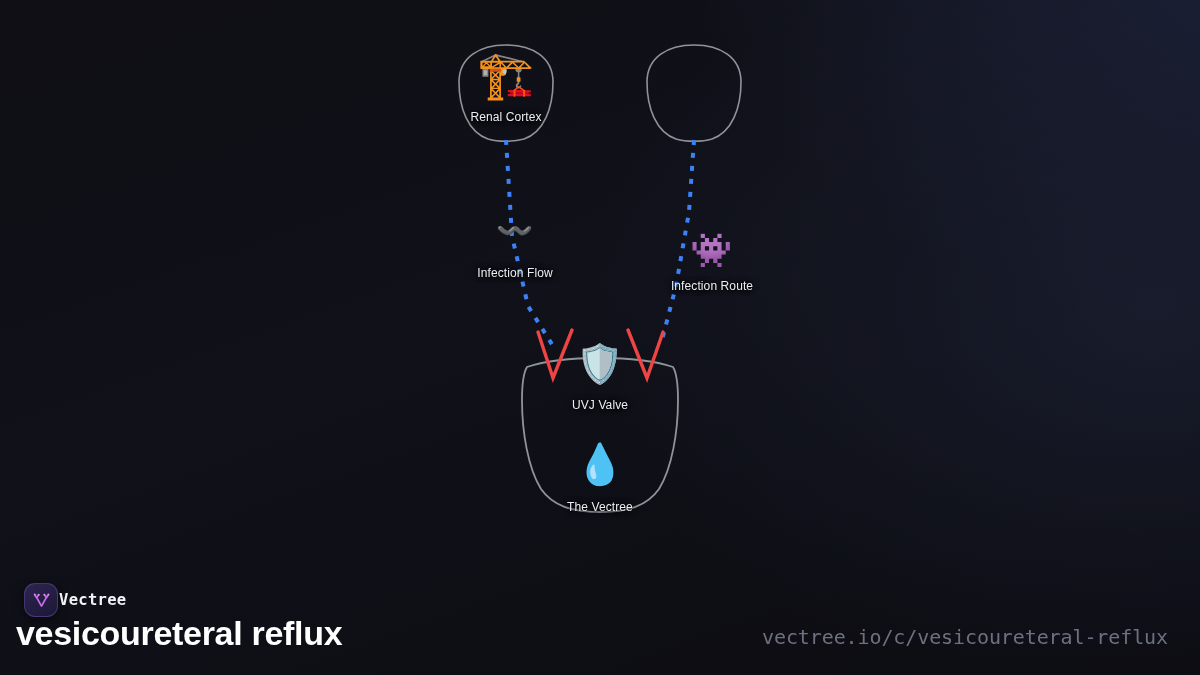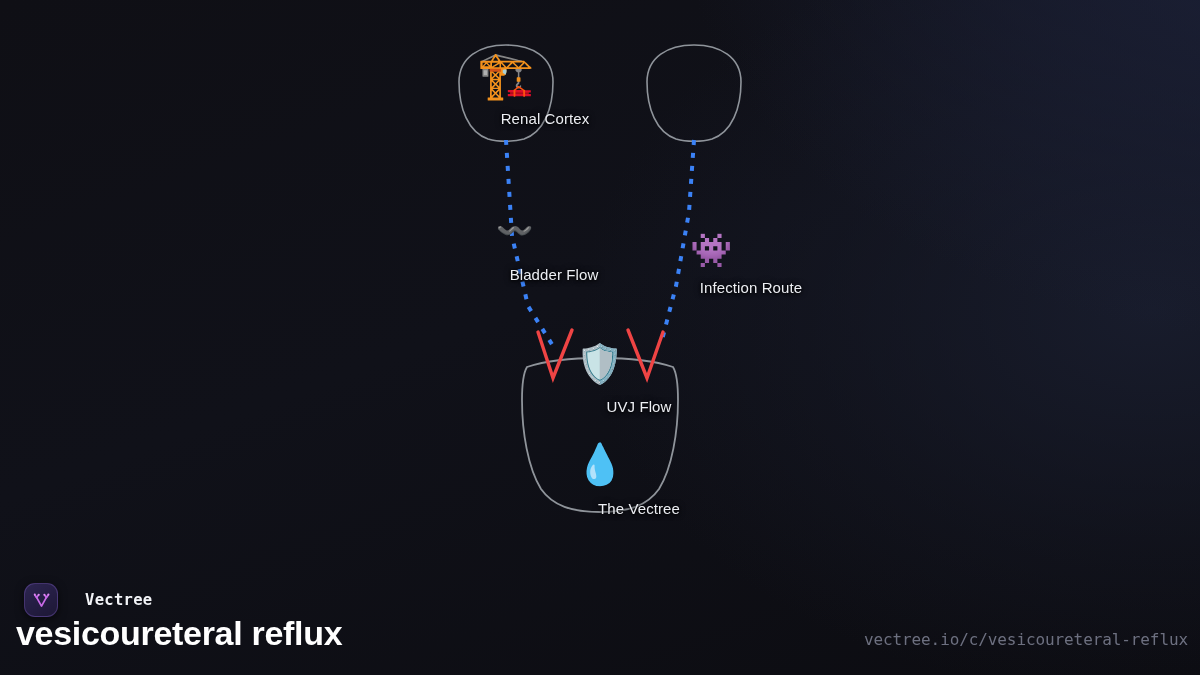--- a/index.html
+++ b/index.html
@@ -33,39 +33,38 @@
     text-align:center;
     font-family:"DejaVu Sans", sans-serif;
     user-select:none;
   }
 
   .node-label {
     position:absolute;
     transform:translate(-50%,0);
     white-space:nowrap;
     color:#eceef3;
-    font-size:15px;
+    font-size:12px;
     font-family:"Liberation Sans", sans-serif;
     text-shadow:0 1px 3px rgba(0,0,0,0.95), 0 0 6px rgba(0,0,0,0.8);
     letter-spacing:.1px;
-    margin-left:39px;
   }
 
   
   #footer {
     position:absolute;
     left:0; right:0; bottom:0;
     height:110px;
     padding:0 24px;
   }
 
   #brand-row {
     position:absolute;
     left:24px; top:18px;
-    display:flex; align-items:center; gap:27px;
+    display:flex; align-items:center; gap:1px;
   }
 
   #brand-mark {
     width:34px; height:34px;
     border-radius:11px;
     background:linear-gradient(150deg,#2d2550 0%,#241d42 55%,#1d1835 100%);
     border:1px solid rgba(150,110,230,0.30);
     display:flex; align-items:center; justify-content:center;
     box-shadow:0 2px 8px rgba(0,0,0,0.6);
   }
@@ -84,23 +83,23 @@
     color:#ffffff;
     font-size:34px;
     font-weight:bold;
     font-family:Liberation Sans, sans-serif;
     letter-spacing:-0.3px;
     white-space:nowrap;
   }
 
   #page-url {
     position:absolute;
-    right:12px; bottom:26px;
+    right:32px; bottom:26px;
     color:#6d7080;
-    font-size:16px;
+    font-size:20px;
     font-family:"DejaVu Sans Mono", monospace;
     letter-spacing:-0.1px;
     white-space:nowrap;
   }
 </style>
 </head>
 <body>
 
 <div id="stage">
 
@@ -140,27 +139,27 @@
       <path id="reflux0" fill="none" stroke="#ef4444" stroke-width="3.4" stroke-linecap="round" stroke-linejoin="miter" d="M 538 332 L 553 378 L 572 330"></path>
       <path id="reflux1" fill="none" stroke="#ef4444" stroke-width="3.4" stroke-linecap="round" stroke-linejoin="miter" d="M 628 330 L 647 378 L 663 332"></path>
     </svg>
 
     <div class="node-emoji" style="left:506px; top:75px; font-size:46px;">🏗️</div>
     <div class="node-label" style="left:506px; top:110px;">Renal Cortex</div>
 
     <div class="node-label" style="left:694px; top:110px;"></div>
 
     <div class="node-emoji" style="left:515px; top:231px; font-size:30px;">〰️</div>
-    <div class="node-label" style="left:515px; top:266px;">Bladder Flow</div>
+    <div class="node-label" style="left:515px; top:266px;">Infection Flow</div>
 
     <div class="node-emoji" style="left:712px; top:250px; font-size:34px;">👾</div>
     <div class="node-label" style="left:712px; top:279px;">Infection Route</div>
 
     <div class="node-emoji" style="left:600px; top:364px; font-size:38px;">🛡️</div>
-    <div class="node-label" style="left:600px; top:398px;">UVJ Flow</div>
+    <div class="node-label" style="left:600px; top:398px;">UVJ Valve</div>
 
     <div class="node-emoji" style="left:600px; top:464px; font-size:40px;">💧</div>
     <div class="node-label" style="left:600px; top:500px;">The Vectree</div>
   </div>
 
   <div id="footer">
 
     <div id="brand-row">
       <div id="brand-mark">
         <svg width="21" height="21" viewBox="0 0 24 24" aria-hidden="true">

